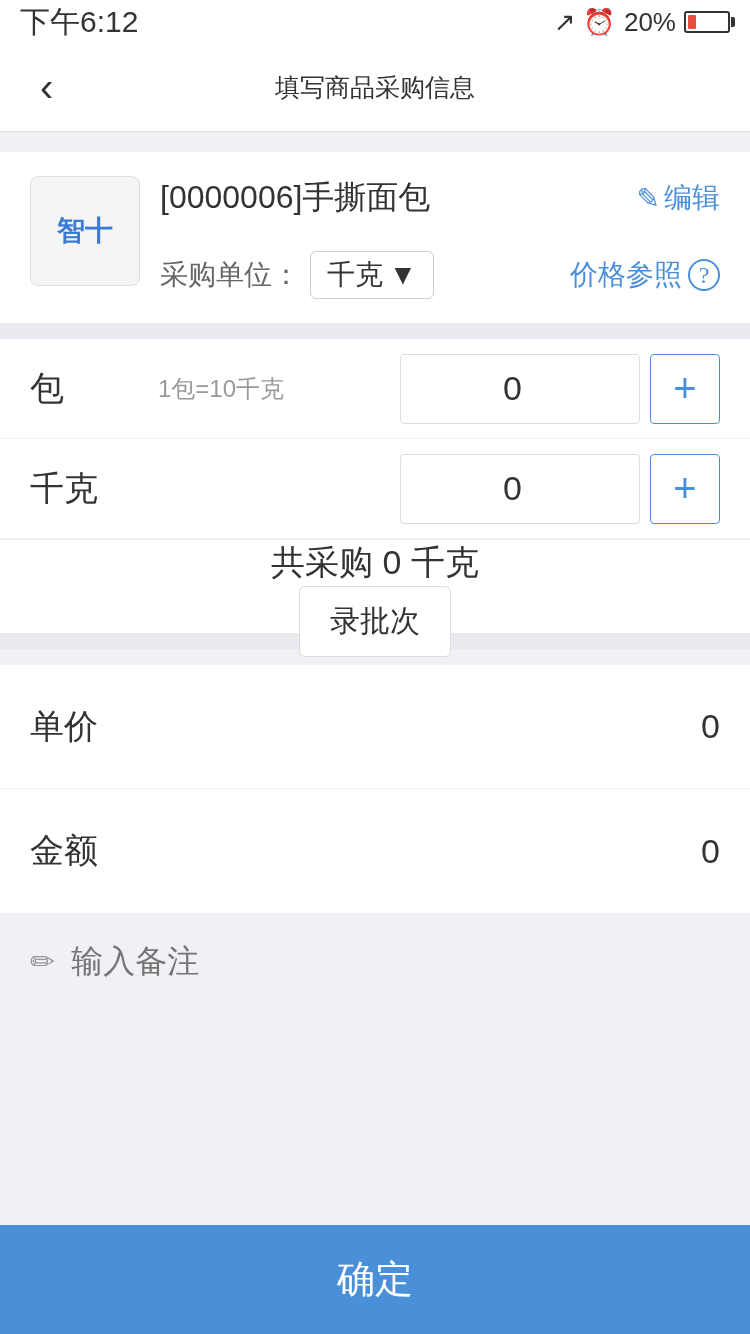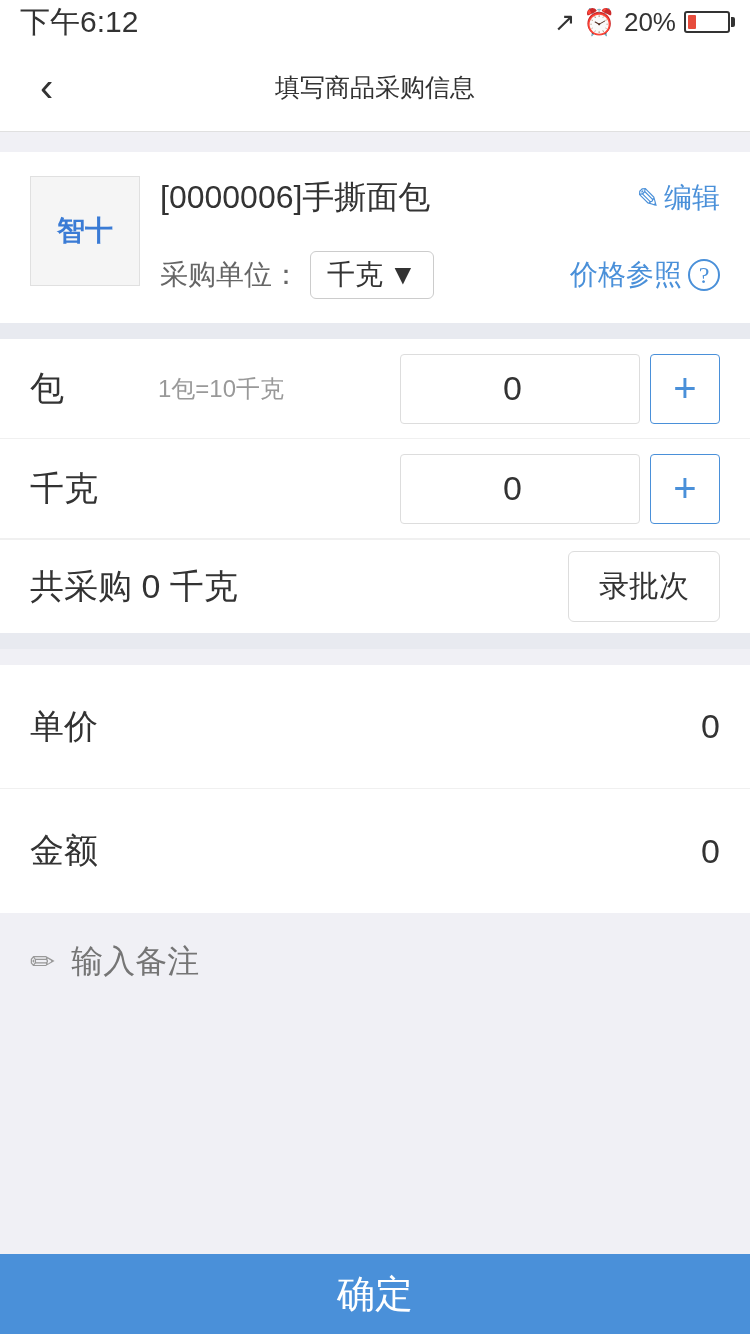--- a/index.html
+++ b/index.html
@@ -88,21 +88,21 @@
       margin-top: 20px;
       display: flex;
       align-items: flex-start;
       gap: 20px;
     }
     .product-image {
       width: 110px;
       height: 110px;
       background: #f5f5f5;
       border: 1px solid #e0e0e0;
-      border-radius: 0;
+      border-radius: 8px;
       display: flex;
       align-items: center;
       justify-content: center;
       flex-shrink: 0;
     }
     .product-image-text {
       font-size: 28px;
       color: #3a7bd5;
       font-weight: bold;
     }
@@ -221,23 +221,24 @@
       cursor: pointer;
       margin-left: 10px;
     }
 
     
     .summary-row {
       background: #fff;
       display: flex;
       align-items: center;
       justify-content: space-between;
-      padding: 12px 30px;
+      padding: 0 30px;
       height: 94px;
       border-top: 1px solid #f0f0f0;
+      flex-direction: column;
     }
     .summary-text {
       font-size: 34px;
       color: #333;
     }
     .batch-btn {
       border: 1px solid #ddd;
       border-radius: 6px;
       padding: 14px 30px;
       font-size: 30px;
@@ -296,21 +297,21 @@
     .bottom-area {
       position: fixed;
       bottom: 0;
       left: 0;
       width: 750px;
     }
 
     
     .confirm-btn {
       width: 750px;
-      height: 80px;
+      height: 109px;
       background: #4a90d9;
       color: #fff;
       font-size: 38px;
       border: none;
       cursor: pointer;
       display: flex;
       align-items: center;
       justify-content: center;
     }
   </style>

